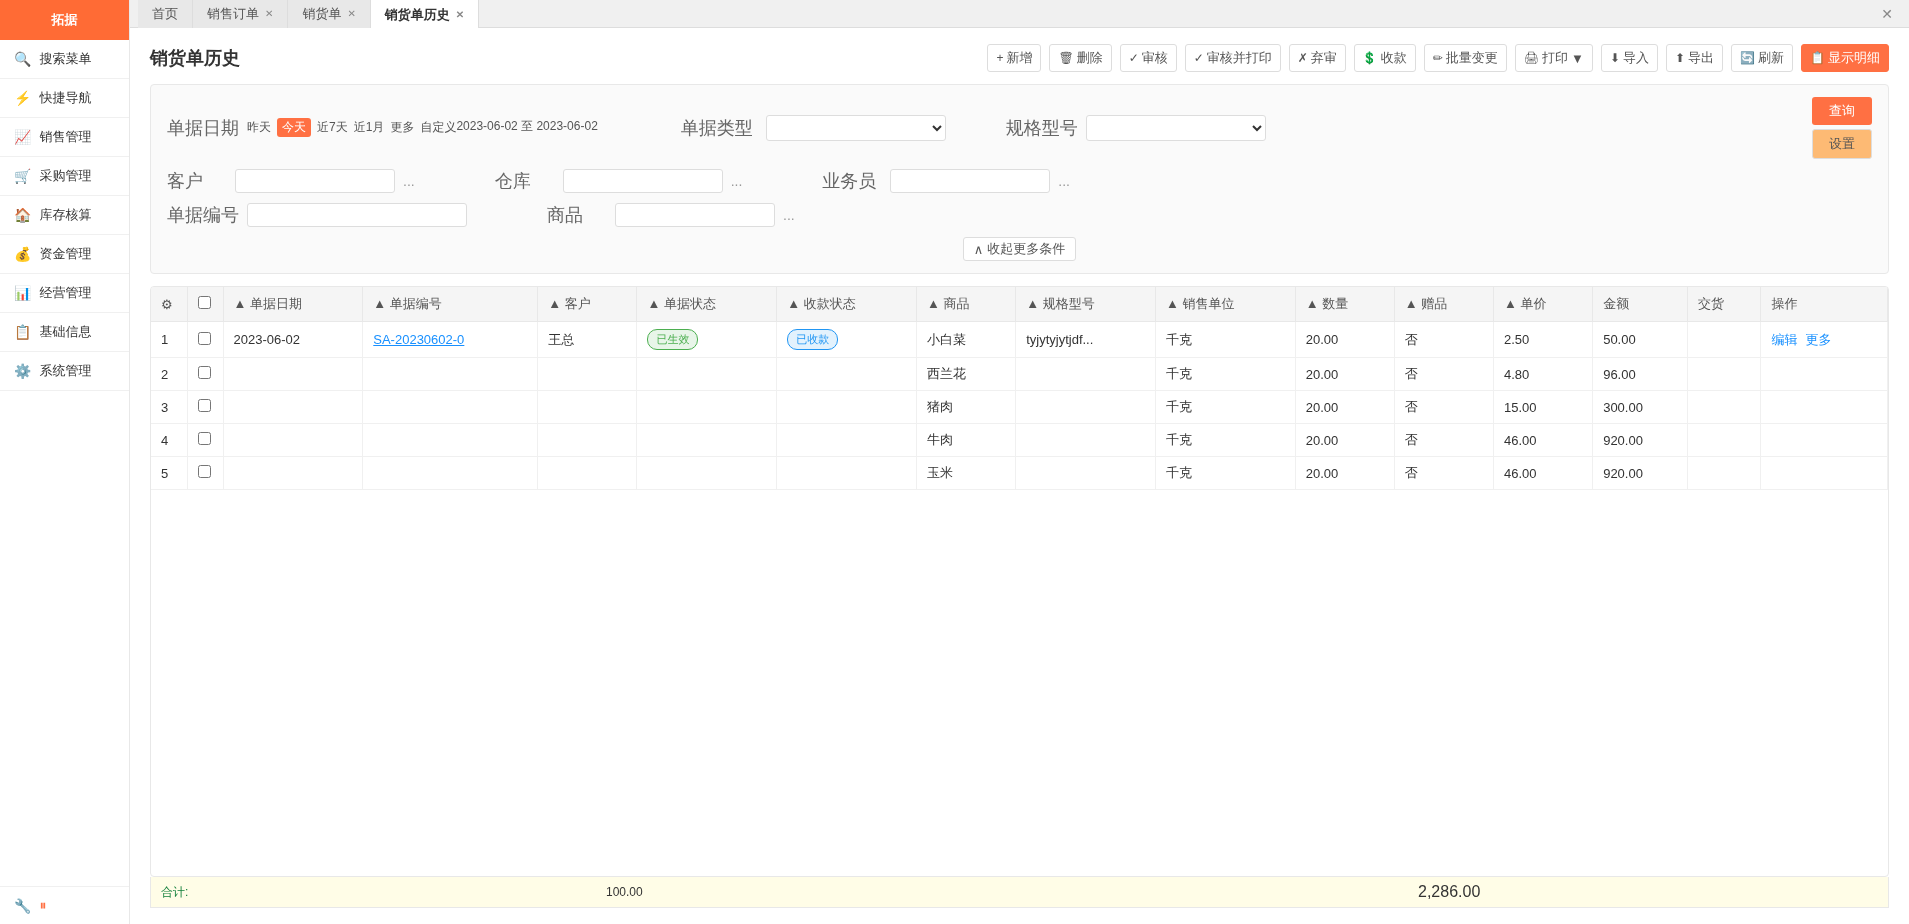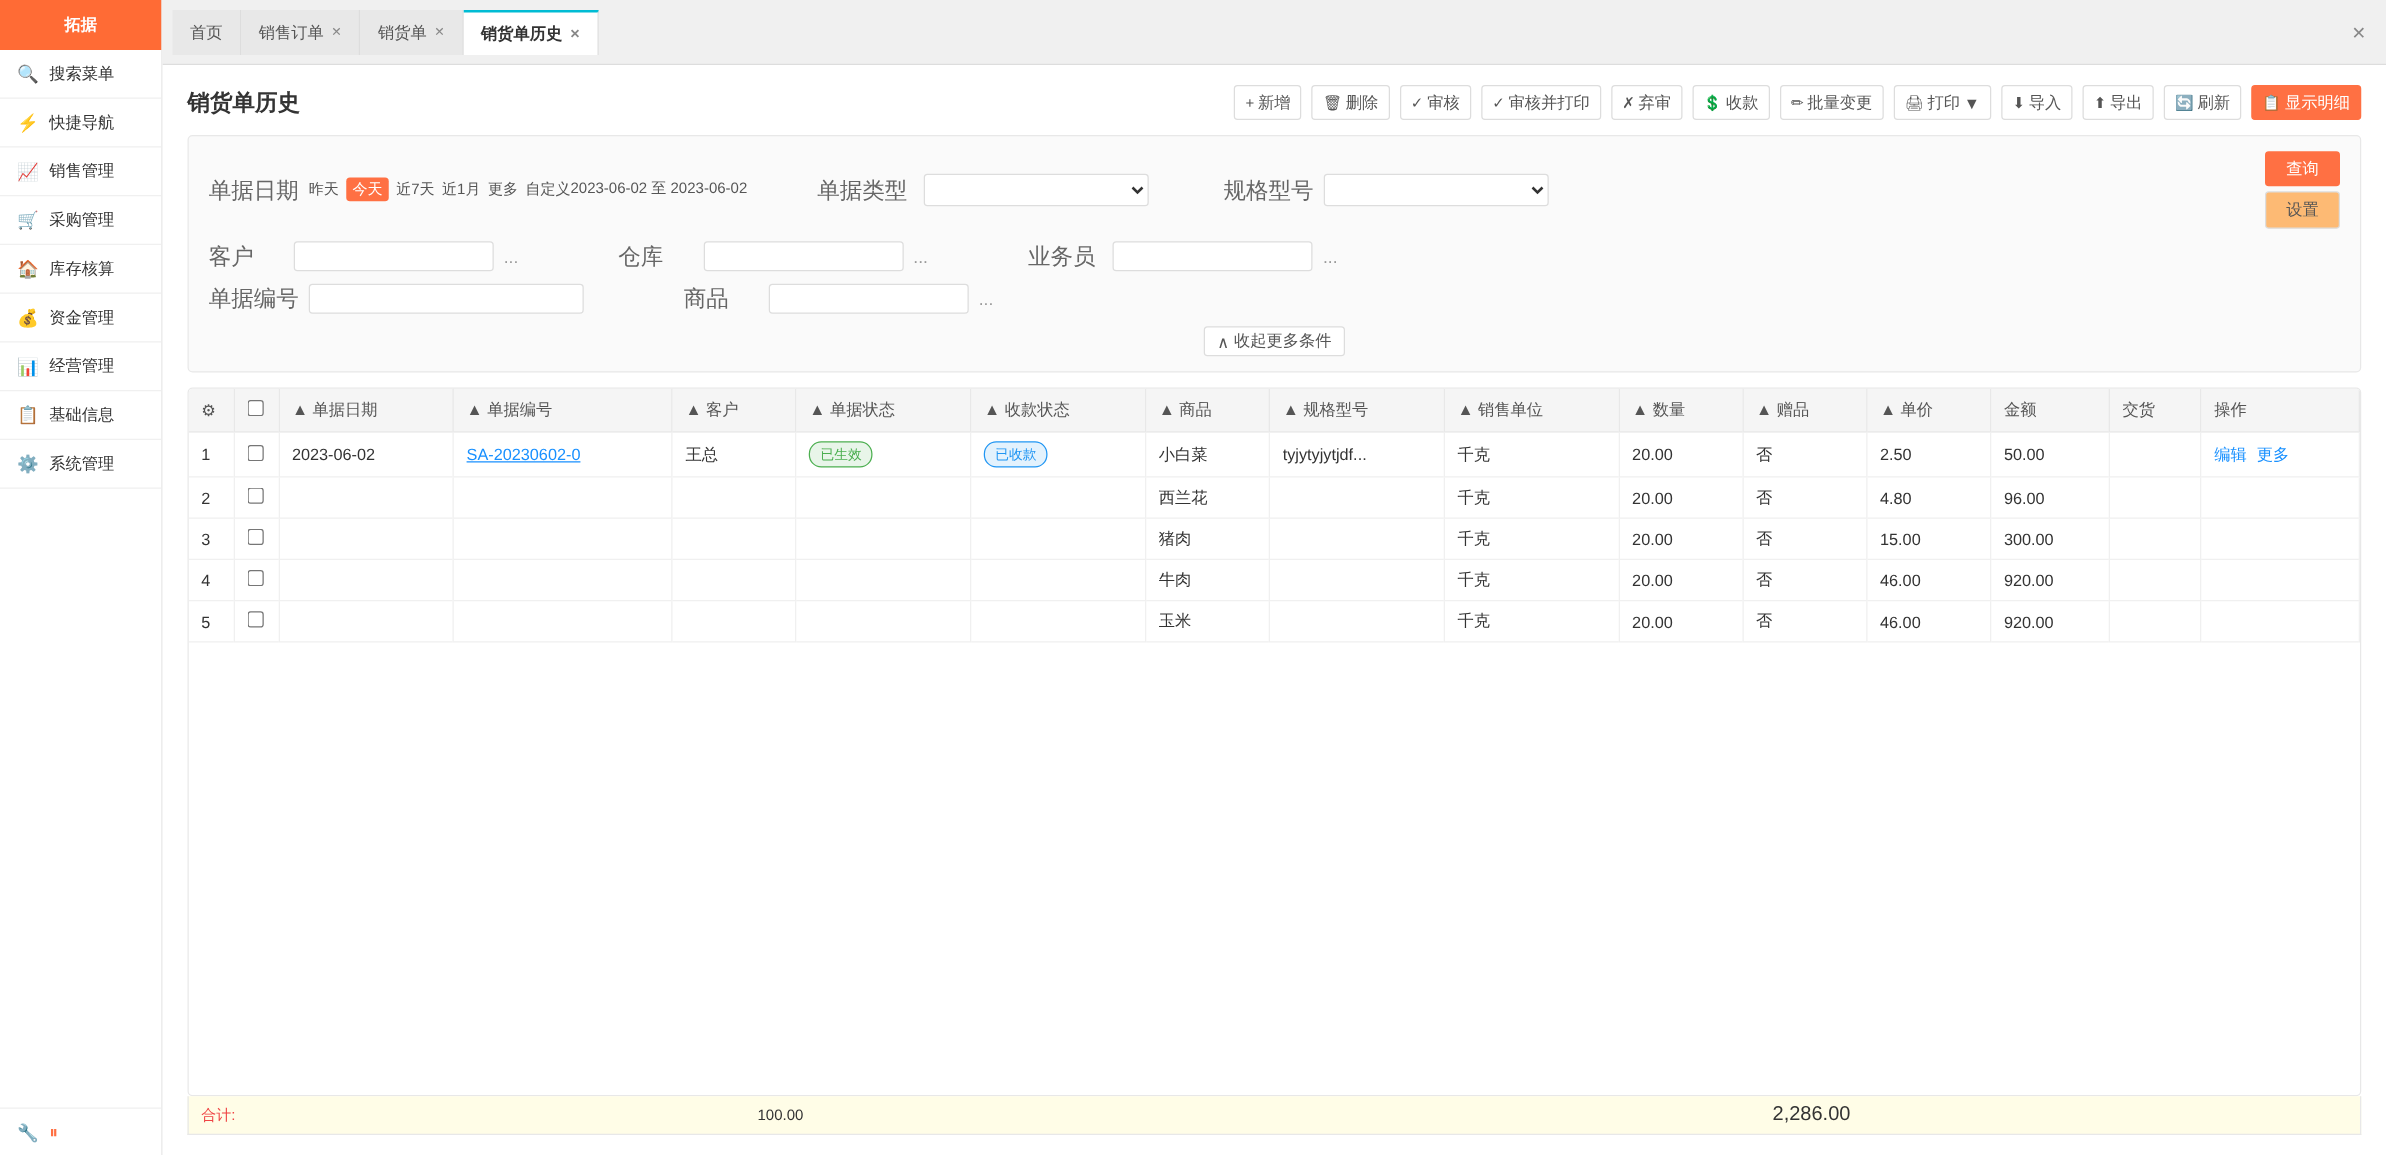--- a/index.html
+++ b/index.html
@@ -51,21 +51,21 @@
       flex-direction: column;
       overflow: hidden;
     }
 
     
     .tab-bar {
       display: flex;
       align-items: center;
       background: #f0f0f0;
       border-bottom: 1px solid #ddd;
-      height: 52px;
+      height: 28px;
       padding: 0 8px;
     }
     .tab {
       display: flex;
       align-items: center;
       padding: 0 14px;
       height: 36px;
       cursor: pointer;
       color: #555;
       font-size: 13px;
@@ -279,21 +279,21 @@
 
     
     .table-summary {
       display: flex;
       align-items: center;
       background: #fffde7;
       border: 1px solid #e8e8e8;
       border-top: none;
       padding: 6px 10px;
     }
-    .summary-label { color: #ef4444; margin-right: 20px; font-size: 12px; }
+    .summary-label { color: #15803d; margin-right: 20px; font-size: 12px; }
 
     
     .pagination {
       display: flex;
       align-items: center;
       justify-content: flex-end;
       padding: 8px 0;
       gap: 8px;
       font-size: 12px;
     }
@@ -464,21 +464,21 @@
               <span class="date-shortcut active">今天</span>
               <span class="date-shortcut">近7天</span>
               <span class="date-shortcut">近1月</span>
               <span class="date-shortcut">更多</span>
               <span class="date-shortcut">自定义</span>
             </div>
             <span class="date-value">2023-06-02 至 2023-06-02</span>
           </div>
         </div>
 
-        <div class="filter-item" style="margin-left:36px;gap:13px;">
+        <div class="filter-item" style="margin-left:63px;gap:13px;">
           <span class="filter-label">单据类型</span>
           <select class="filter-select">
             <option></option>
           </select>
         </div>
 
         <div class="filter-item" style="margin-left:40px;">
           <span class="filter-label">规格型号</span>
           <select class="filter-select">
             <option></option>

